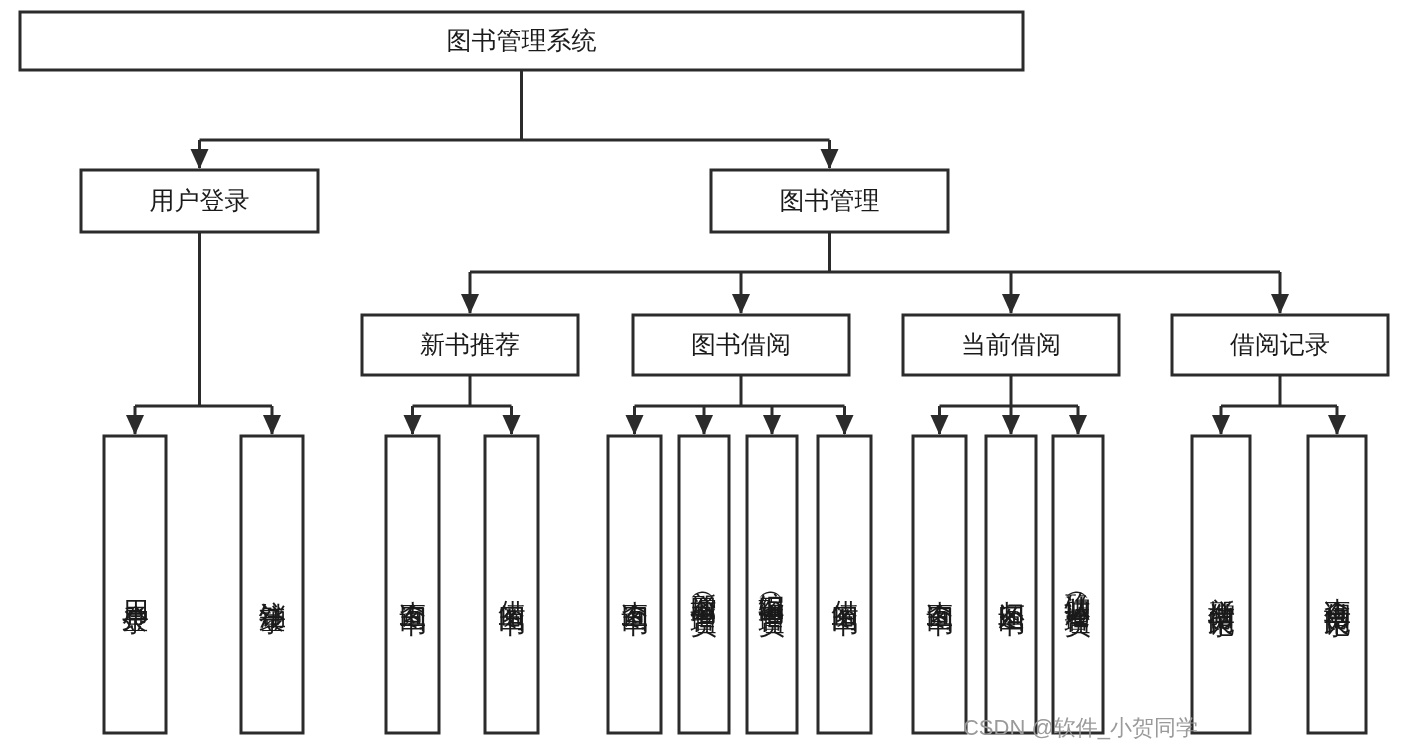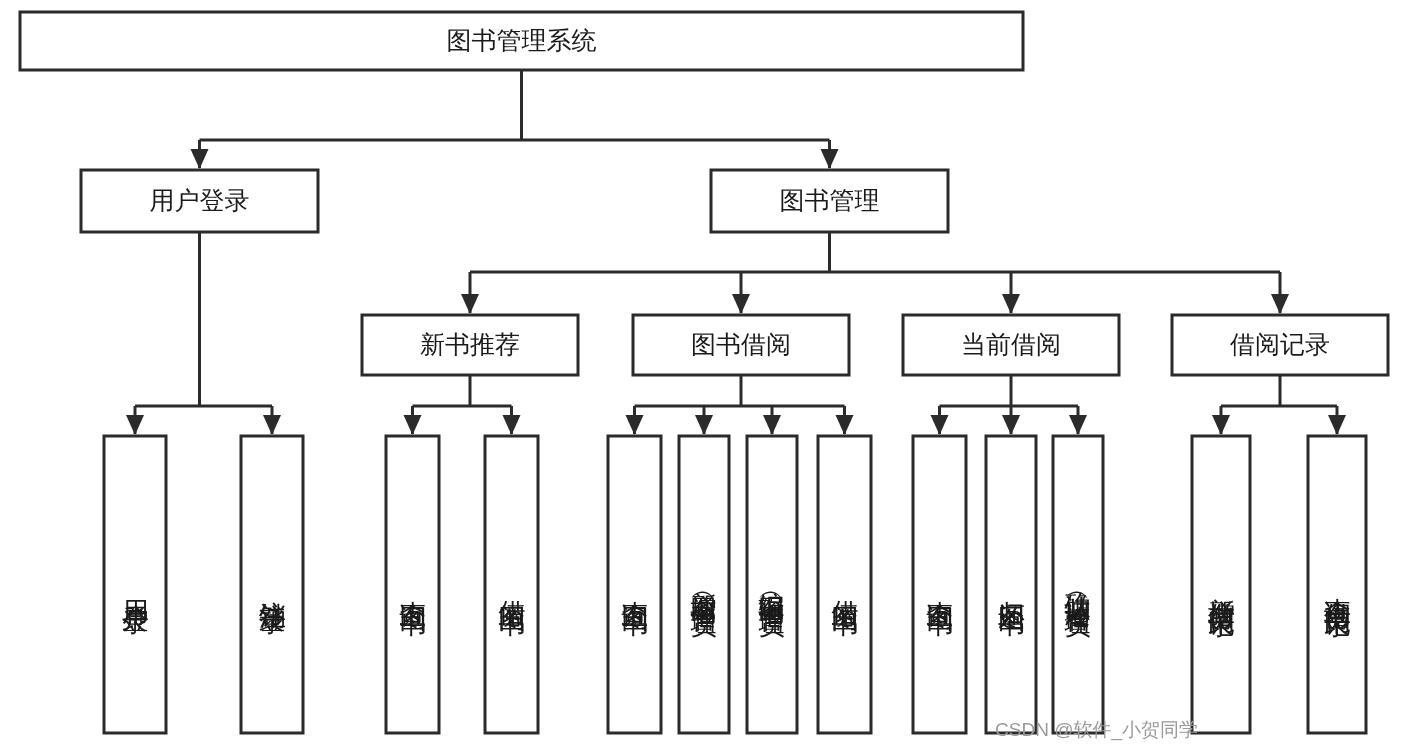--- a/index.html
+++ b/index.html
@@ -62,21 +62,21 @@
   }
   .arrow-head {
     fill: #2b2b2b;
     stroke: none;
   }
   .watermark {
     position: absolute;
     right: 8px;
     bottom: 4px;
     font-family: "Liberation Sans", "DejaVu Sans", sans-serif;
-    font-size: 19px;
+    font-size: 22px;
     color: #9a9a9a;
     white-space: nowrap;
     pointer-events: none;
   }
 </style>
 </head>
 <body>
 
 <div id="diagram-root">
   <svg class="flow" viewBox="0 0 1405 747">

